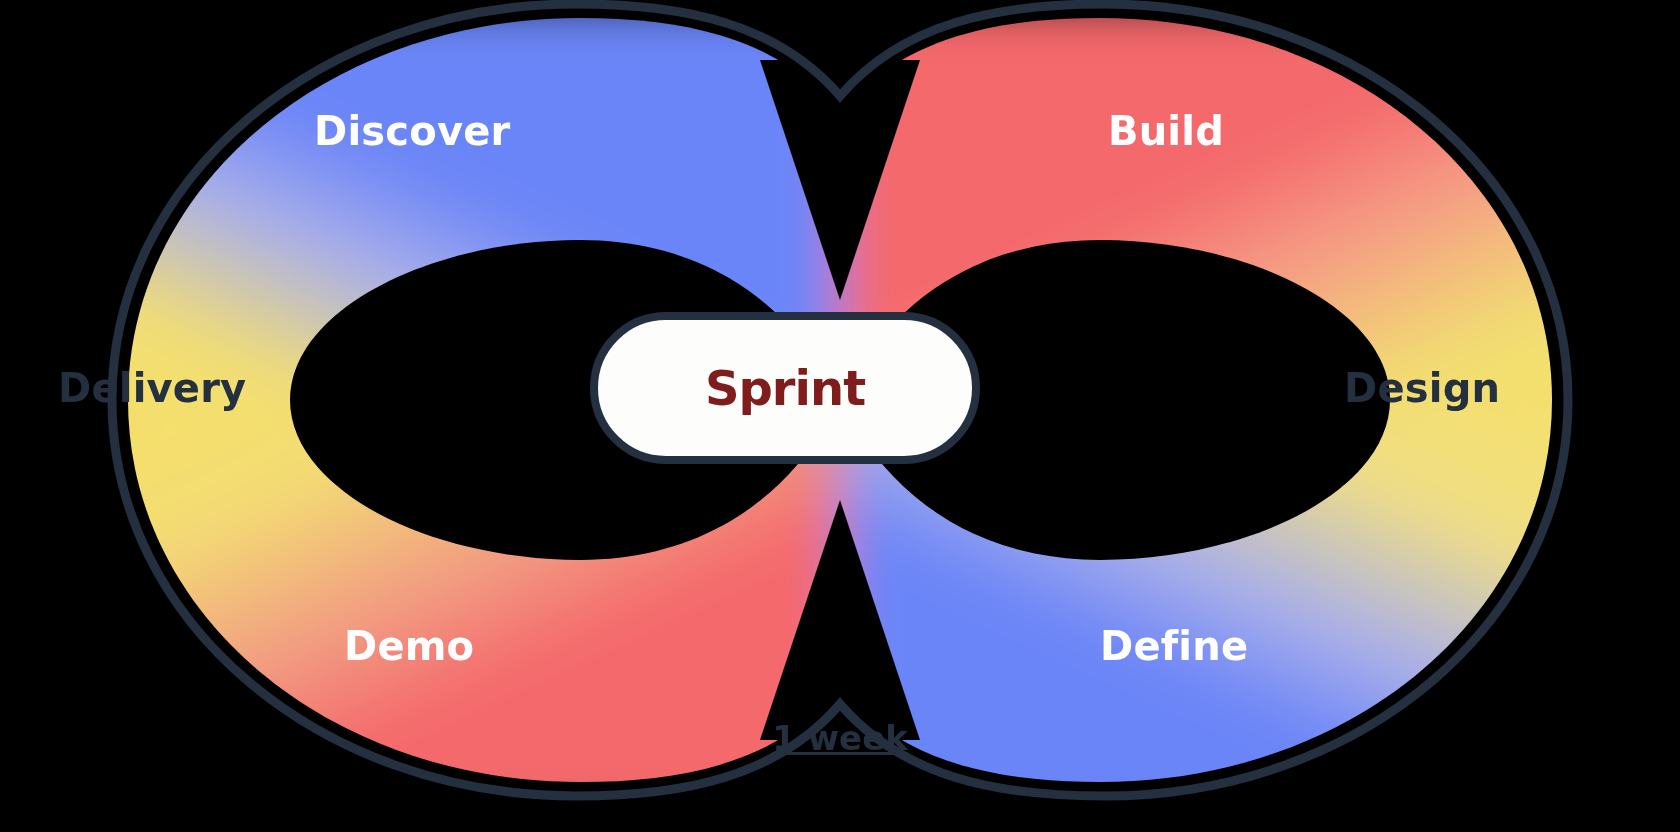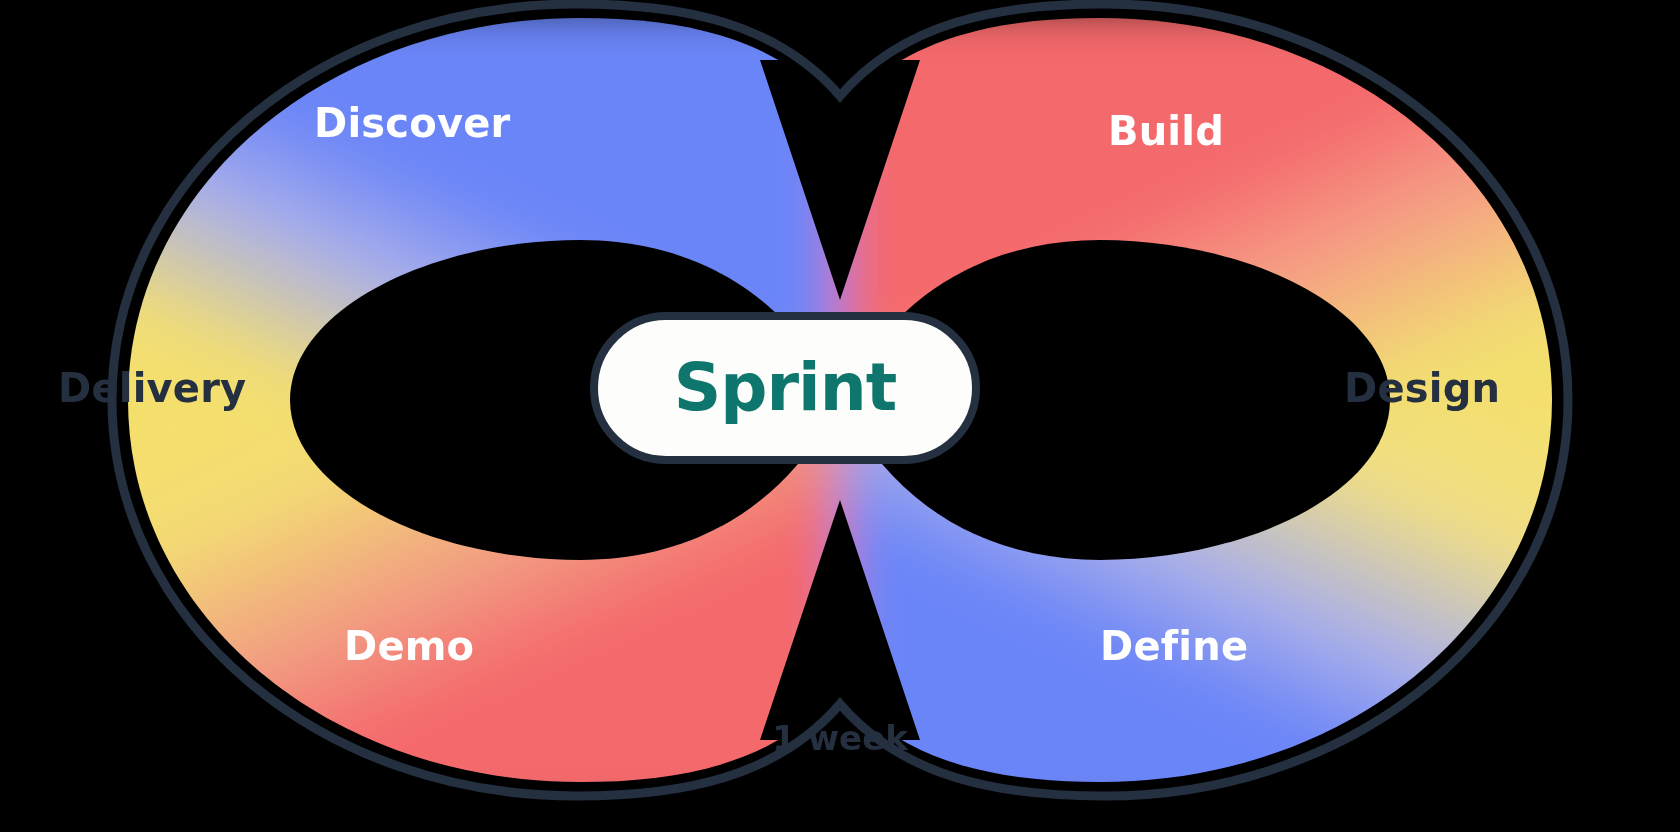--- a/index.html
+++ b/index.html
@@ -32,58 +32,59 @@
     font-family: "DejaVu Sans", sans-serif;
     font-weight: bold;
     font-size: 40px;
     letter-spacing: 0.2px;
     white-space: nowrap;
     pointer-events: auto;
   }
   .lbl-light { color: #FFFFFF; }
   .lbl-dark  { color: #242F40; }
 
-  #label-discover { left: 314px;  top: 100px; text-align: center; }
+  #label-discover { left: 314px;  top: 108px; text-align: center; }
   #label-build    { left: 1108px; top: 108px; text-align: center; }
   #label-delivery { left: 58px;   top: 365px; }
   #label-design   { left: 1344px; top: 365px; }
   #label-demo     { left: 344px;  top: 623px; }
   #label-define   { left: 1100px; top: 623px; }
 
   #duration-label {
     position: absolute;
     left: 0;
     right: 0;
     top: 718px;
     text-align: center;
     font-family: "DejaVu Sans", sans-serif;
     font-weight: bold;
     font-size: 34px;
     color: #242F40;
+    text-decoration: underline;
   }
 
   #center-badge {
     position: absolute;
     left: 590px;
     top: 312px;
     width: 390px;
     height: 152px;
     background: #FDFDFB;
     border: 8px solid #242F40;
     border-radius: 80px;
     box-sizing: border-box;
     display: flex;
     align-items: center;
     justify-content: center;
   }
   #center-badge-text {
     font-family: "DejaVu Sans", sans-serif;
     font-weight: bold;
-    font-size: 66px;
-    color: #0f766e;
+    font-size: 48px;
+    color: #7f1d1d;
     letter-spacing: -1px;
     line-height: 1;
   }
 </style>
 </head>
 <body>
 
 <div id="stage">
 
   <svg id="loop-svg" viewBox="0 0 1680 832" xmlns="http://www.w3.org/2000/svg">

